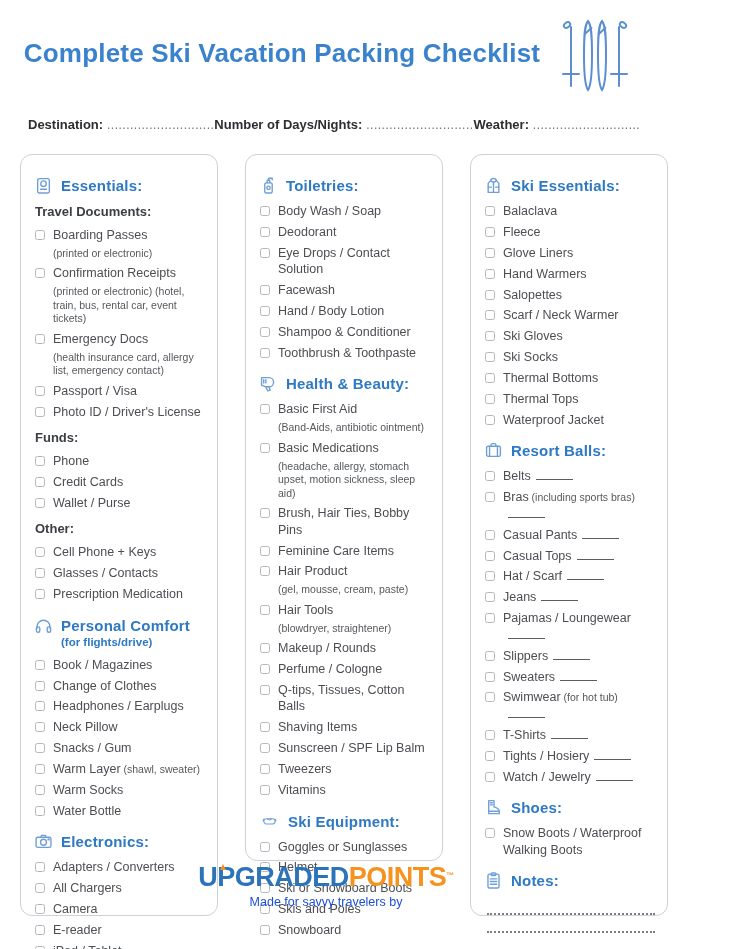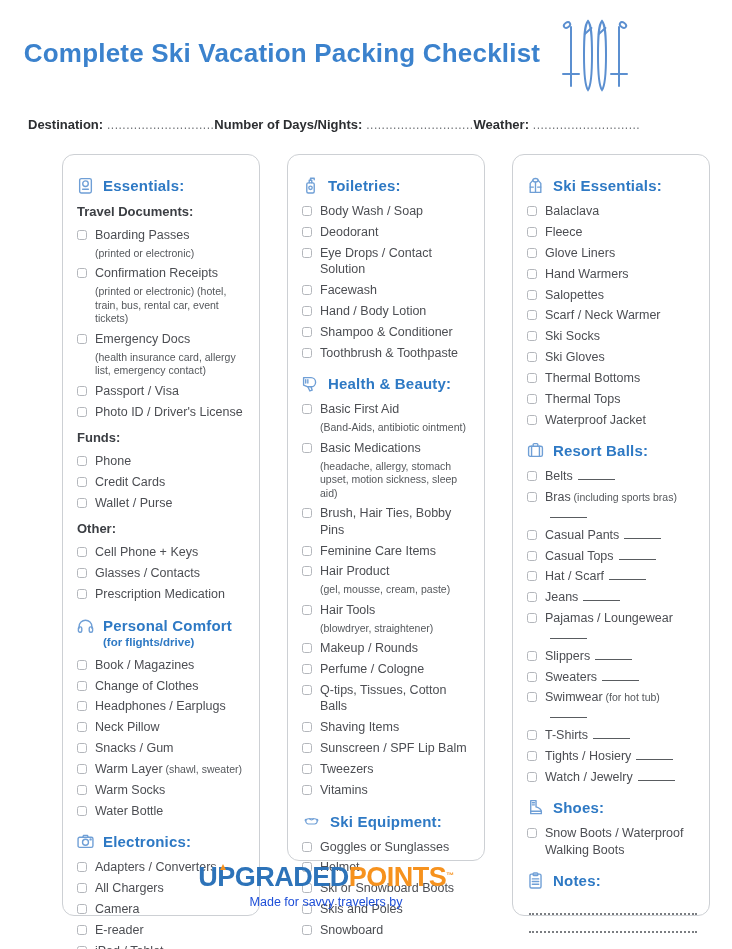--- a/index.html
+++ b/index.html
@@ -23,21 +23,21 @@
   .fields-row {
     display:flex; justify-content:space-between;
     padding:0 44px 0 28px; margin-top:21px;
   }
   .field { font-size:13px; color:#2c2e31; font-weight:bold; white-space:nowrap; }
   .field .dots { font-weight:normal; color:#6f7276; font-size:12px; letter-spacing:0.5px; }
 
   
   .columns {
     display:flex; align-items:flex-start; gap:27px;
-    padding:0 42px 0 62px; margin-top:22px;
+    padding:0 42px 0 20px; margin-top:22px;
   }
   .col-wrap { width:198px; flex:none; }
   .col {
     width:198px; border:1px solid #cdd0d4; border-radius:12px;
     padding:8px 10px 10px 14px;
   }
   .col-0 { height:762px; }
   .col-1 { height:707px; }
   .col-2 { height:762px; }
 
@@ -419,25 +419,25 @@
           <div class="item">
             <span class="checkbox"></span>
             <span class="item-label">Salopettes</span>
           </div>
           <div class="item">
             <span class="checkbox"></span>
             <span class="item-label">Scarf / Neck Warmer</span>
           </div>
           <div class="item">
             <span class="checkbox"></span>
+            <span class="item-label">Ski Gloves</span>
+          </div>
+          <div class="item">
+            <span class="checkbox"></span>
             <span class="item-label">Ski Socks</span>
-          </div>
-          <div class="item">
-            <span class="checkbox"></span>
-            <span class="item-label">Ski Gloves</span>
           </div>
           <div class="item">
             <span class="checkbox"></span>
             <span class="item-label">Thermal Bottoms</span>
           </div>
           <div class="item">
             <span class="checkbox"></span>
             <span class="item-label">Thermal Tops</span>
           </div>
           <div class="item">

